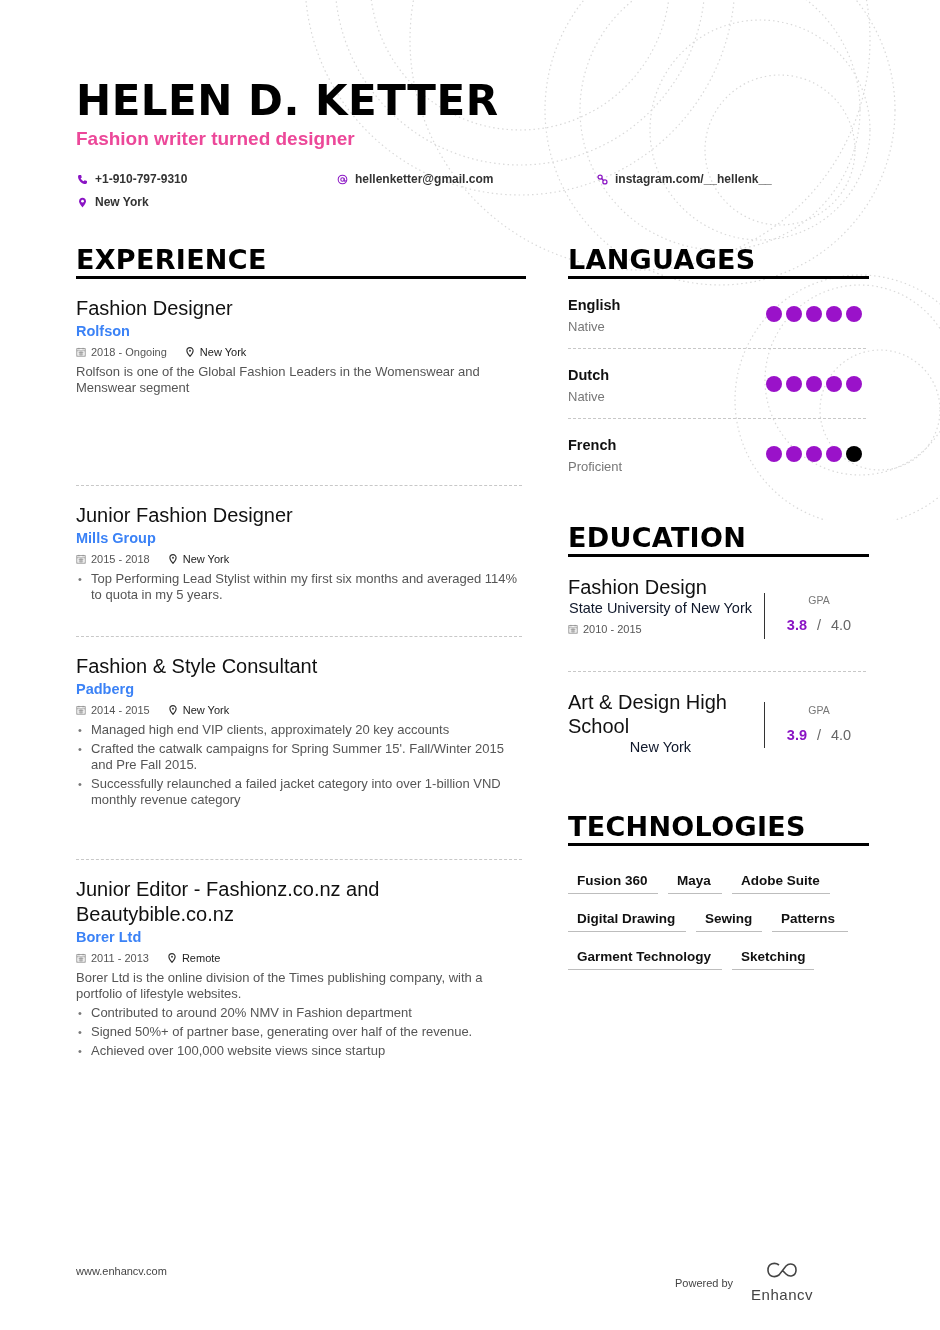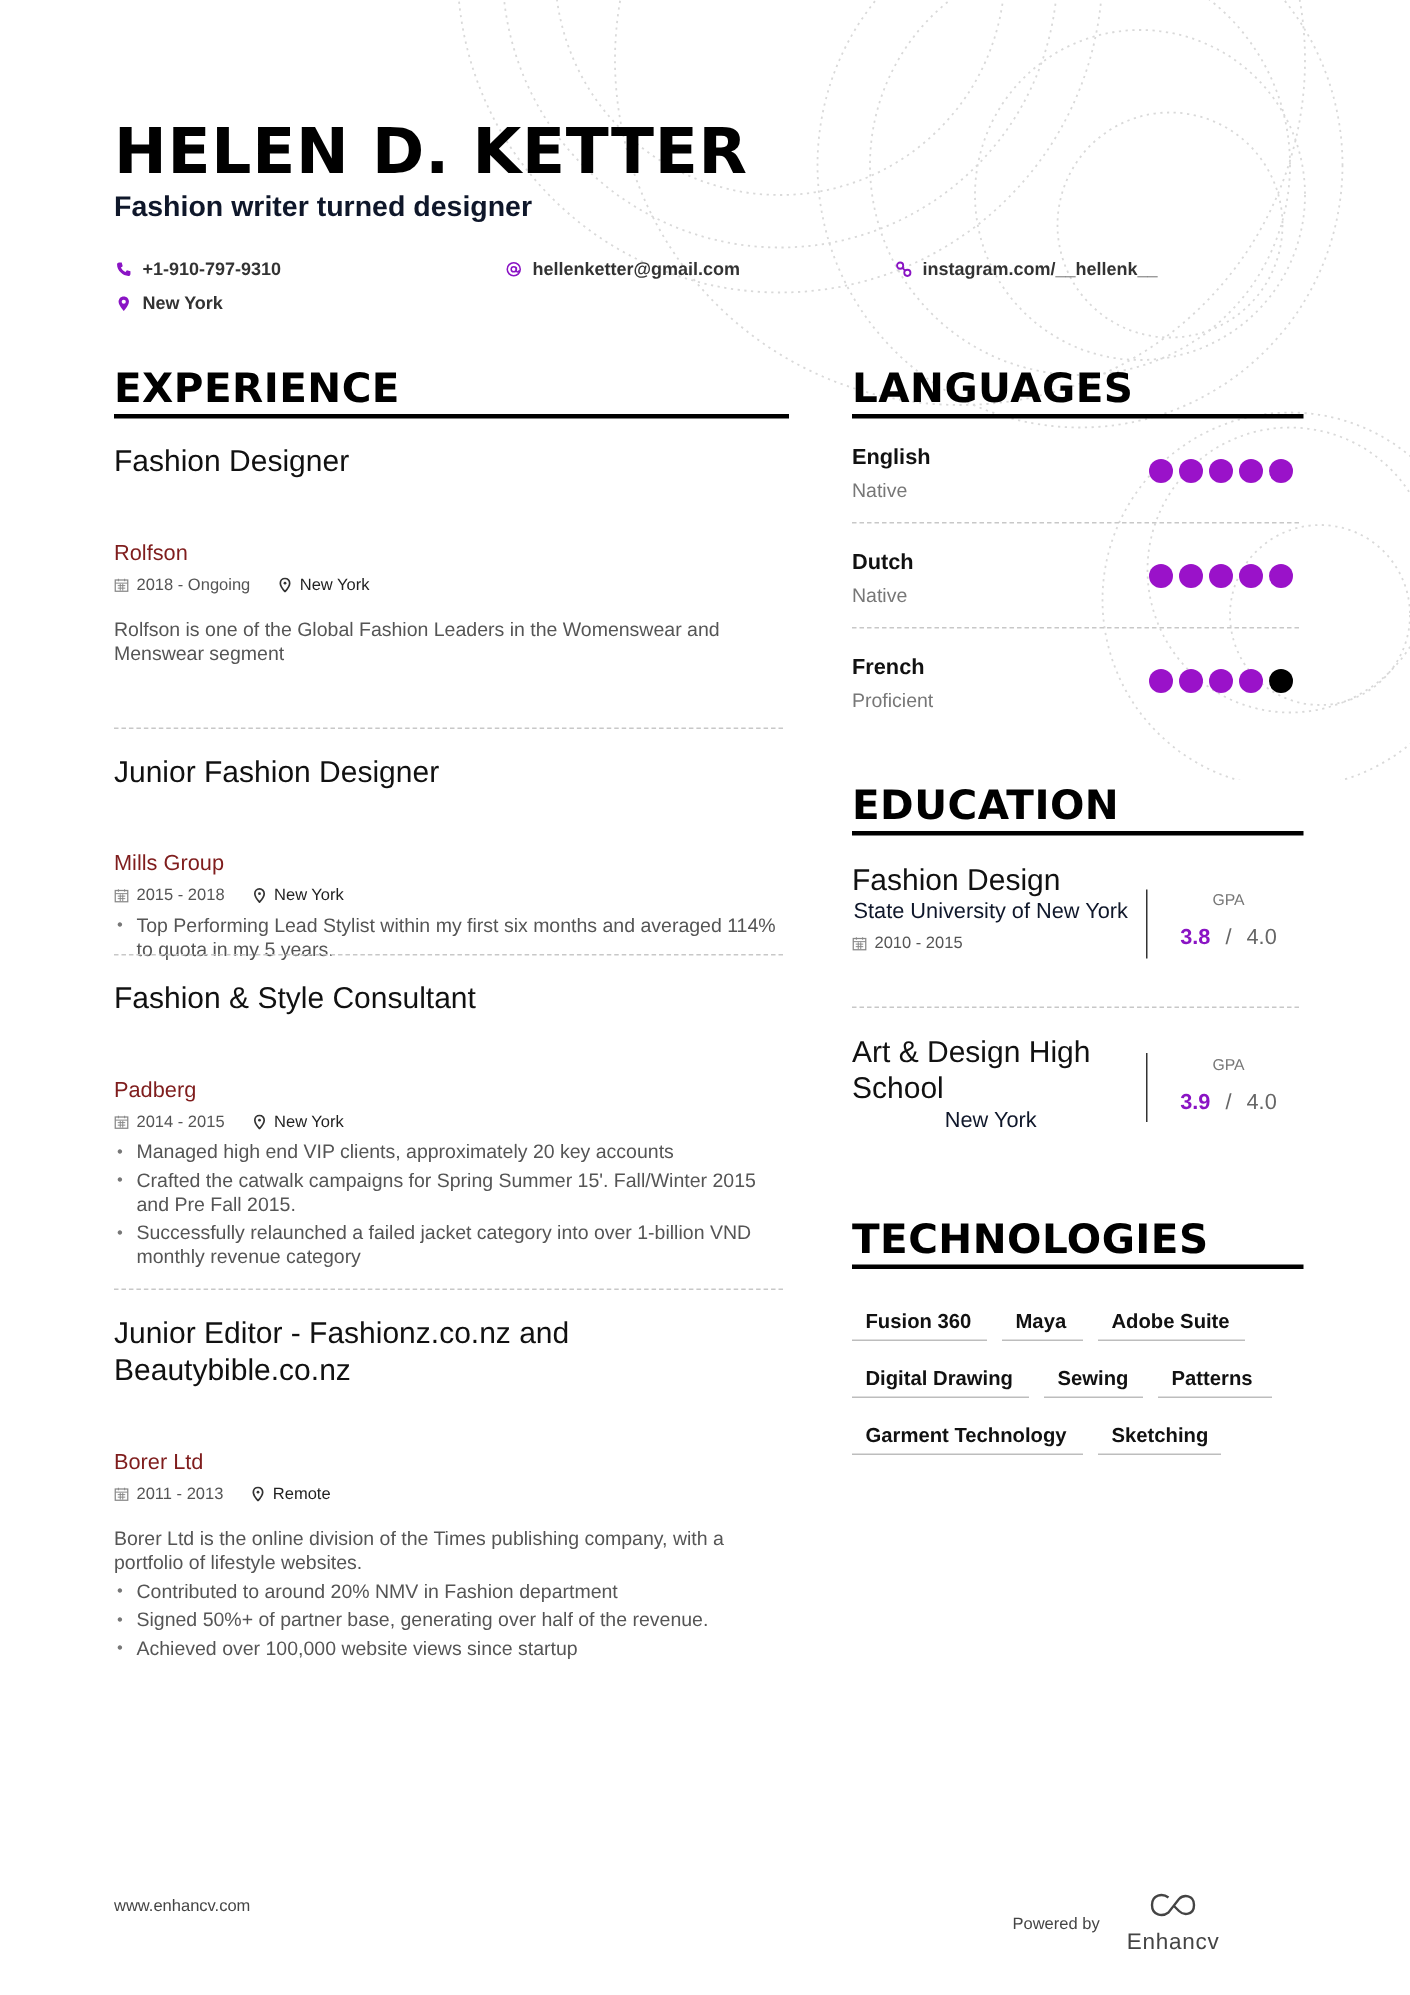--- a/index.html
+++ b/index.html
@@ -5,37 +5,37 @@
   * { box-sizing: border-box; margin: 0; padding: 0; }
   html, body { width: 940px; height: 1330px; background: #ffffff; }
   body { position: relative; font-family: "Liberation Sans", "DejaVu Sans", sans-serif; color: #1a1a1a; overflow: hidden; }
 
   .bg-deco { position: absolute; top: 0; left: 0; width: 940px; height: 520px; pointer-events: none; z-index: 0; }
 
   .page { position: relative; z-index: 1; }
 
   
   .name { position: absolute; left: 76px; top: 78px; font-size: 42px; font-weight: 900; letter-spacing: 0.5px; color: #000; line-height: 46px; font-family: "DejaVu Sans", sans-serif; }
-  .subtitle { position: absolute; left: 76px; top: 127px; font-size: 19px; font-weight: 700; color: #0f172a; line-height: 24px; }
+  .subtitle { position: absolute; left: 76px; top: 127px; font-size: 19px; font-weight: 700; color: #ec4899; line-height: 24px; }
   .contact { position: absolute; font-size: 12px; font-weight: 700; color: #333; display: flex; align-items: center; gap: 7px; line-height: 16px; }
   .contact svg { width: 11px; height: 11px; flex: none; }
 
   
   .sec-title { position: absolute; font-size: 27px; font-weight: 900; color: #000; line-height: 30px; letter-spacing: 0.3px; font-family: "DejaVu Sans", sans-serif; }
   .sec-rule { position: absolute; height: 3px; background: #000; }
 
   
   .exp { position: absolute; left: 76px; width: 448px; }
   .exp .role { font-size: 20px; color: #111; line-height: 25px; }
-  .exp .company { font-size: 14.5px; font-weight: 400; color: #7f1d1d; line-height: 21px; margin-top: 38px; }
+  .exp .company { font-size: 14.5px; font-weight: 700; color: #3b82f6; line-height: 21px; }
   .meta { display: flex; font-size: 11px; color: #555; line-height: 18px; margin-top: 1px; }
   .meta .loc { color: #222; margin-left: 18px; display: flex; align-items: center; gap: 5px; }
   .meta .date { display: flex; align-items: center; gap: 5px; }
   .meta svg { width: 10px; height: 10px; }
-  .desc { font-size: 13px; color: #555; line-height: 16px; margin-top: 13px; }
+  .desc { font-size: 13px; color: #555; line-height: 16px; margin-top: 3px; }
   .bullets { list-style: none; margin-top: 2px; }
   .bullets li { position: relative; padding-left: 15px; font-size: 13px; color: #555; line-height: 16px; margin-top: 3px; }
   .bullets li::before { content: "•"; position: absolute; left: 2px; top: 0; color: #777; font-size: 11px; }
   .dash { position: absolute; left: 76px; width: 446px; border-top: 1px dashed #c8c8c8; }
 
   
   .lang { position: absolute; left: 568px; width: 300px; height: 50px; }
   .lang .lname { font-size: 14.5px; font-weight: 700; color: #111; line-height: 18px; }
   .lang .llevel { font-size: 13px; color: #777; line-height: 18px; margin-top: 4px; }
   .dots { position: absolute; right: 6px; top: 10px; display: flex; gap: 4px; }

